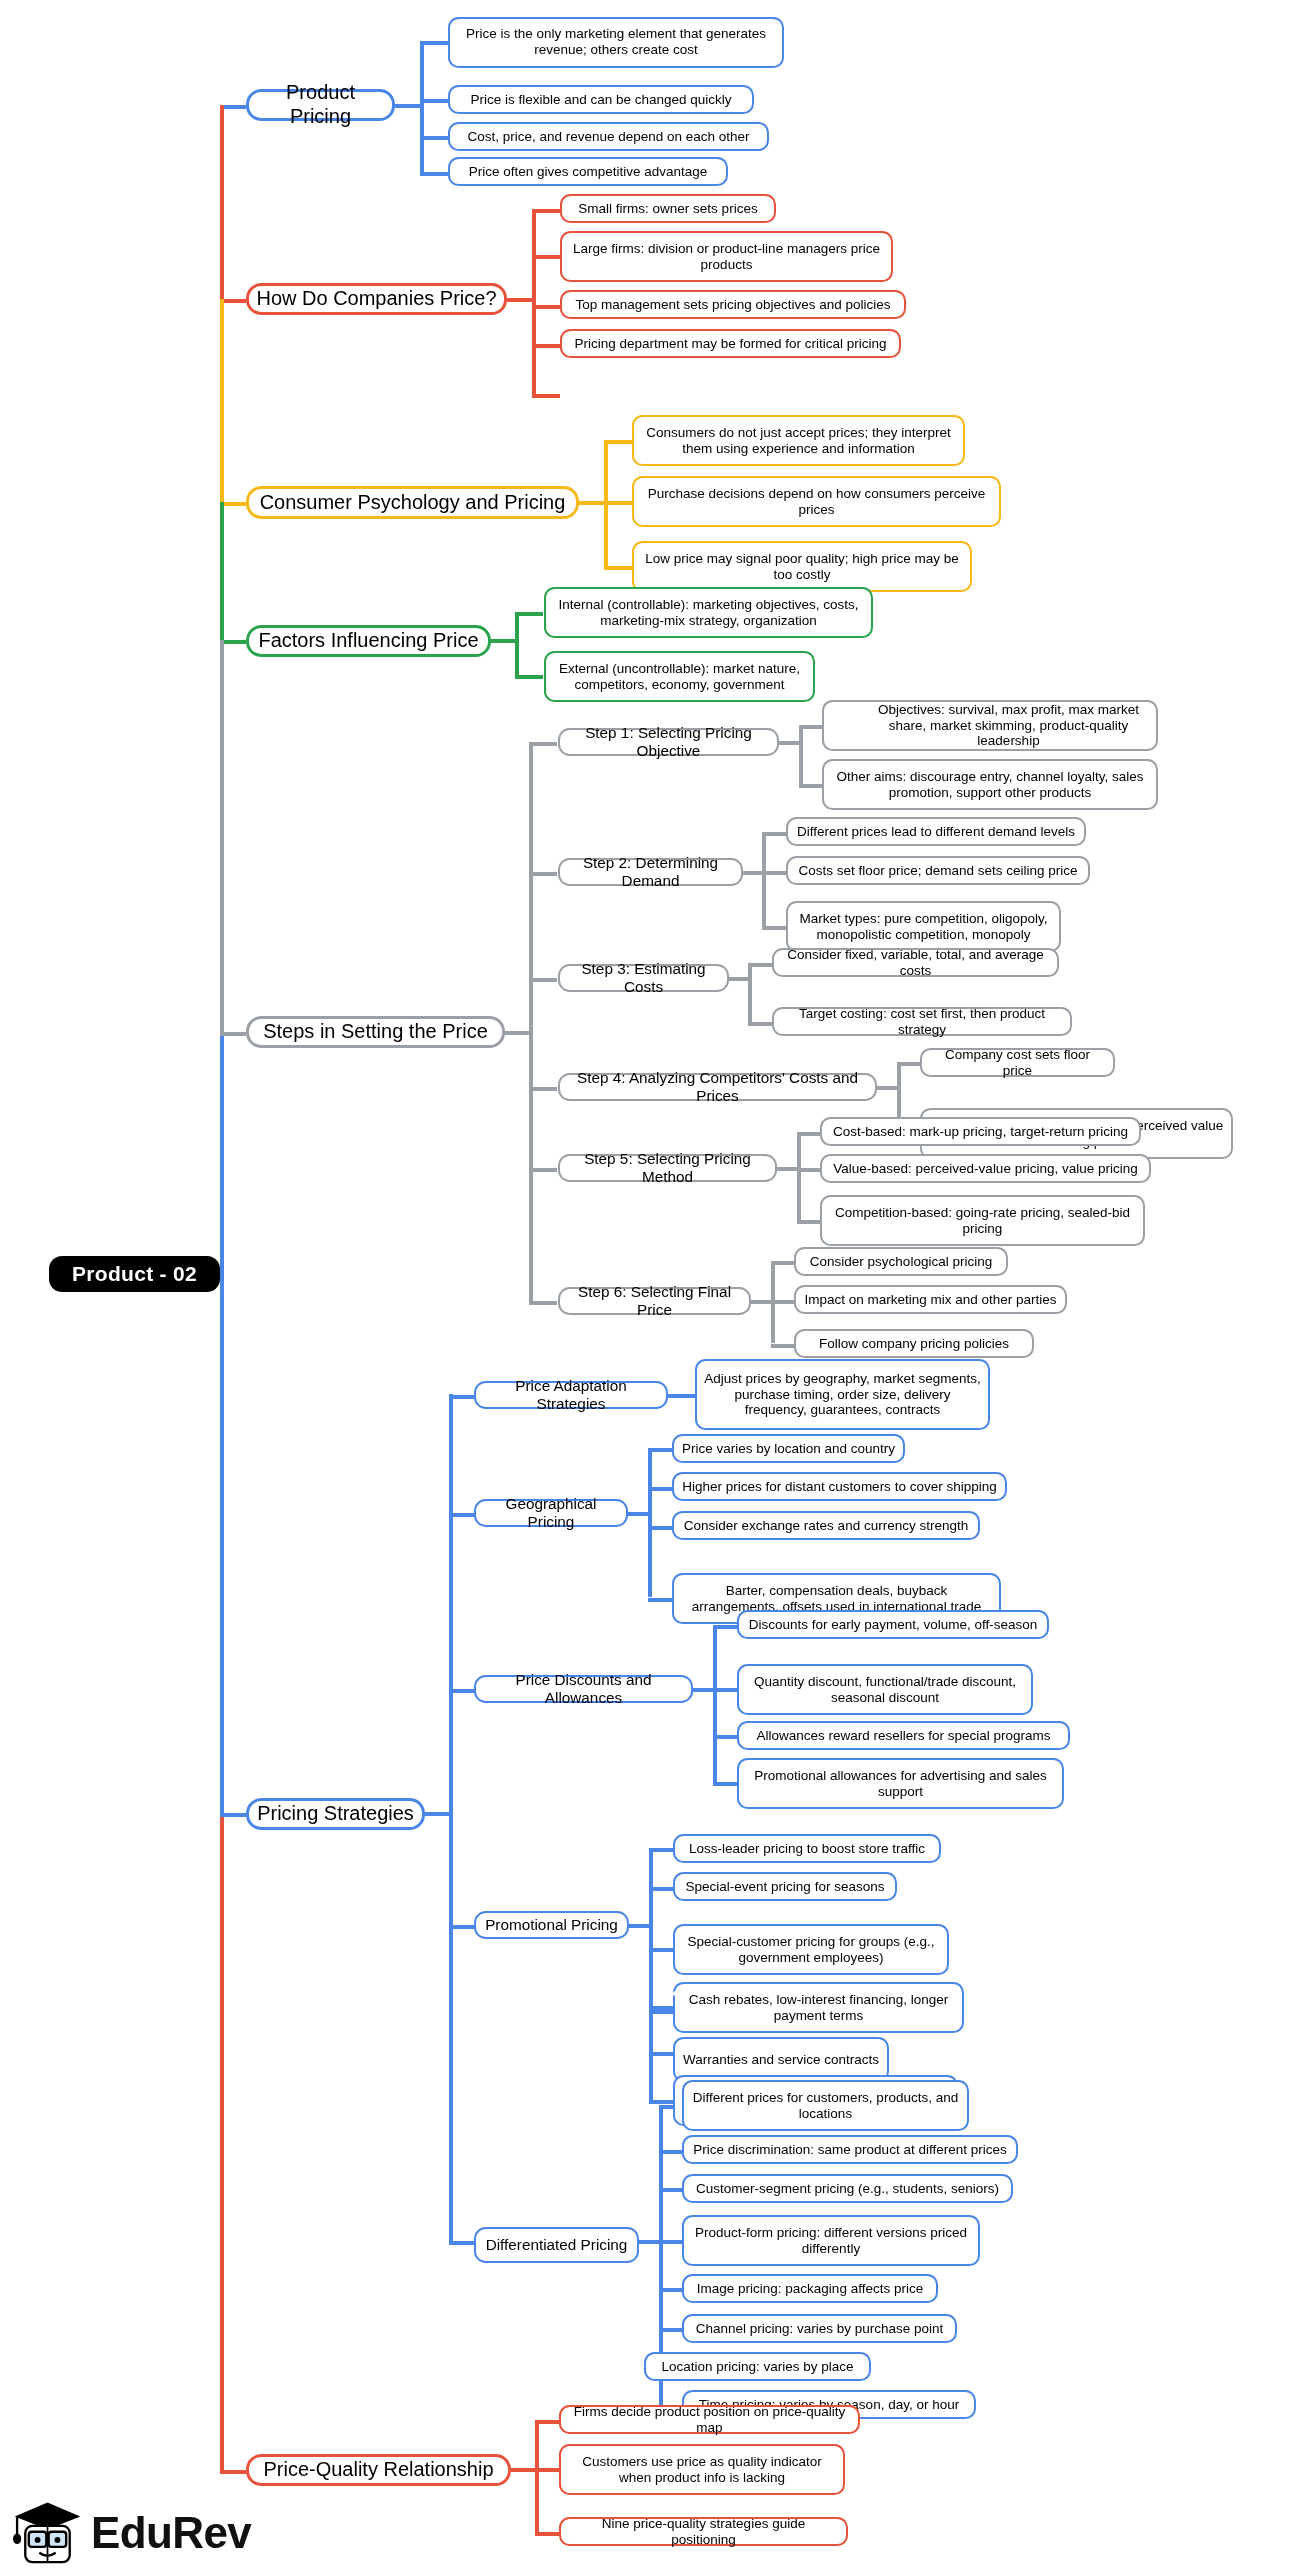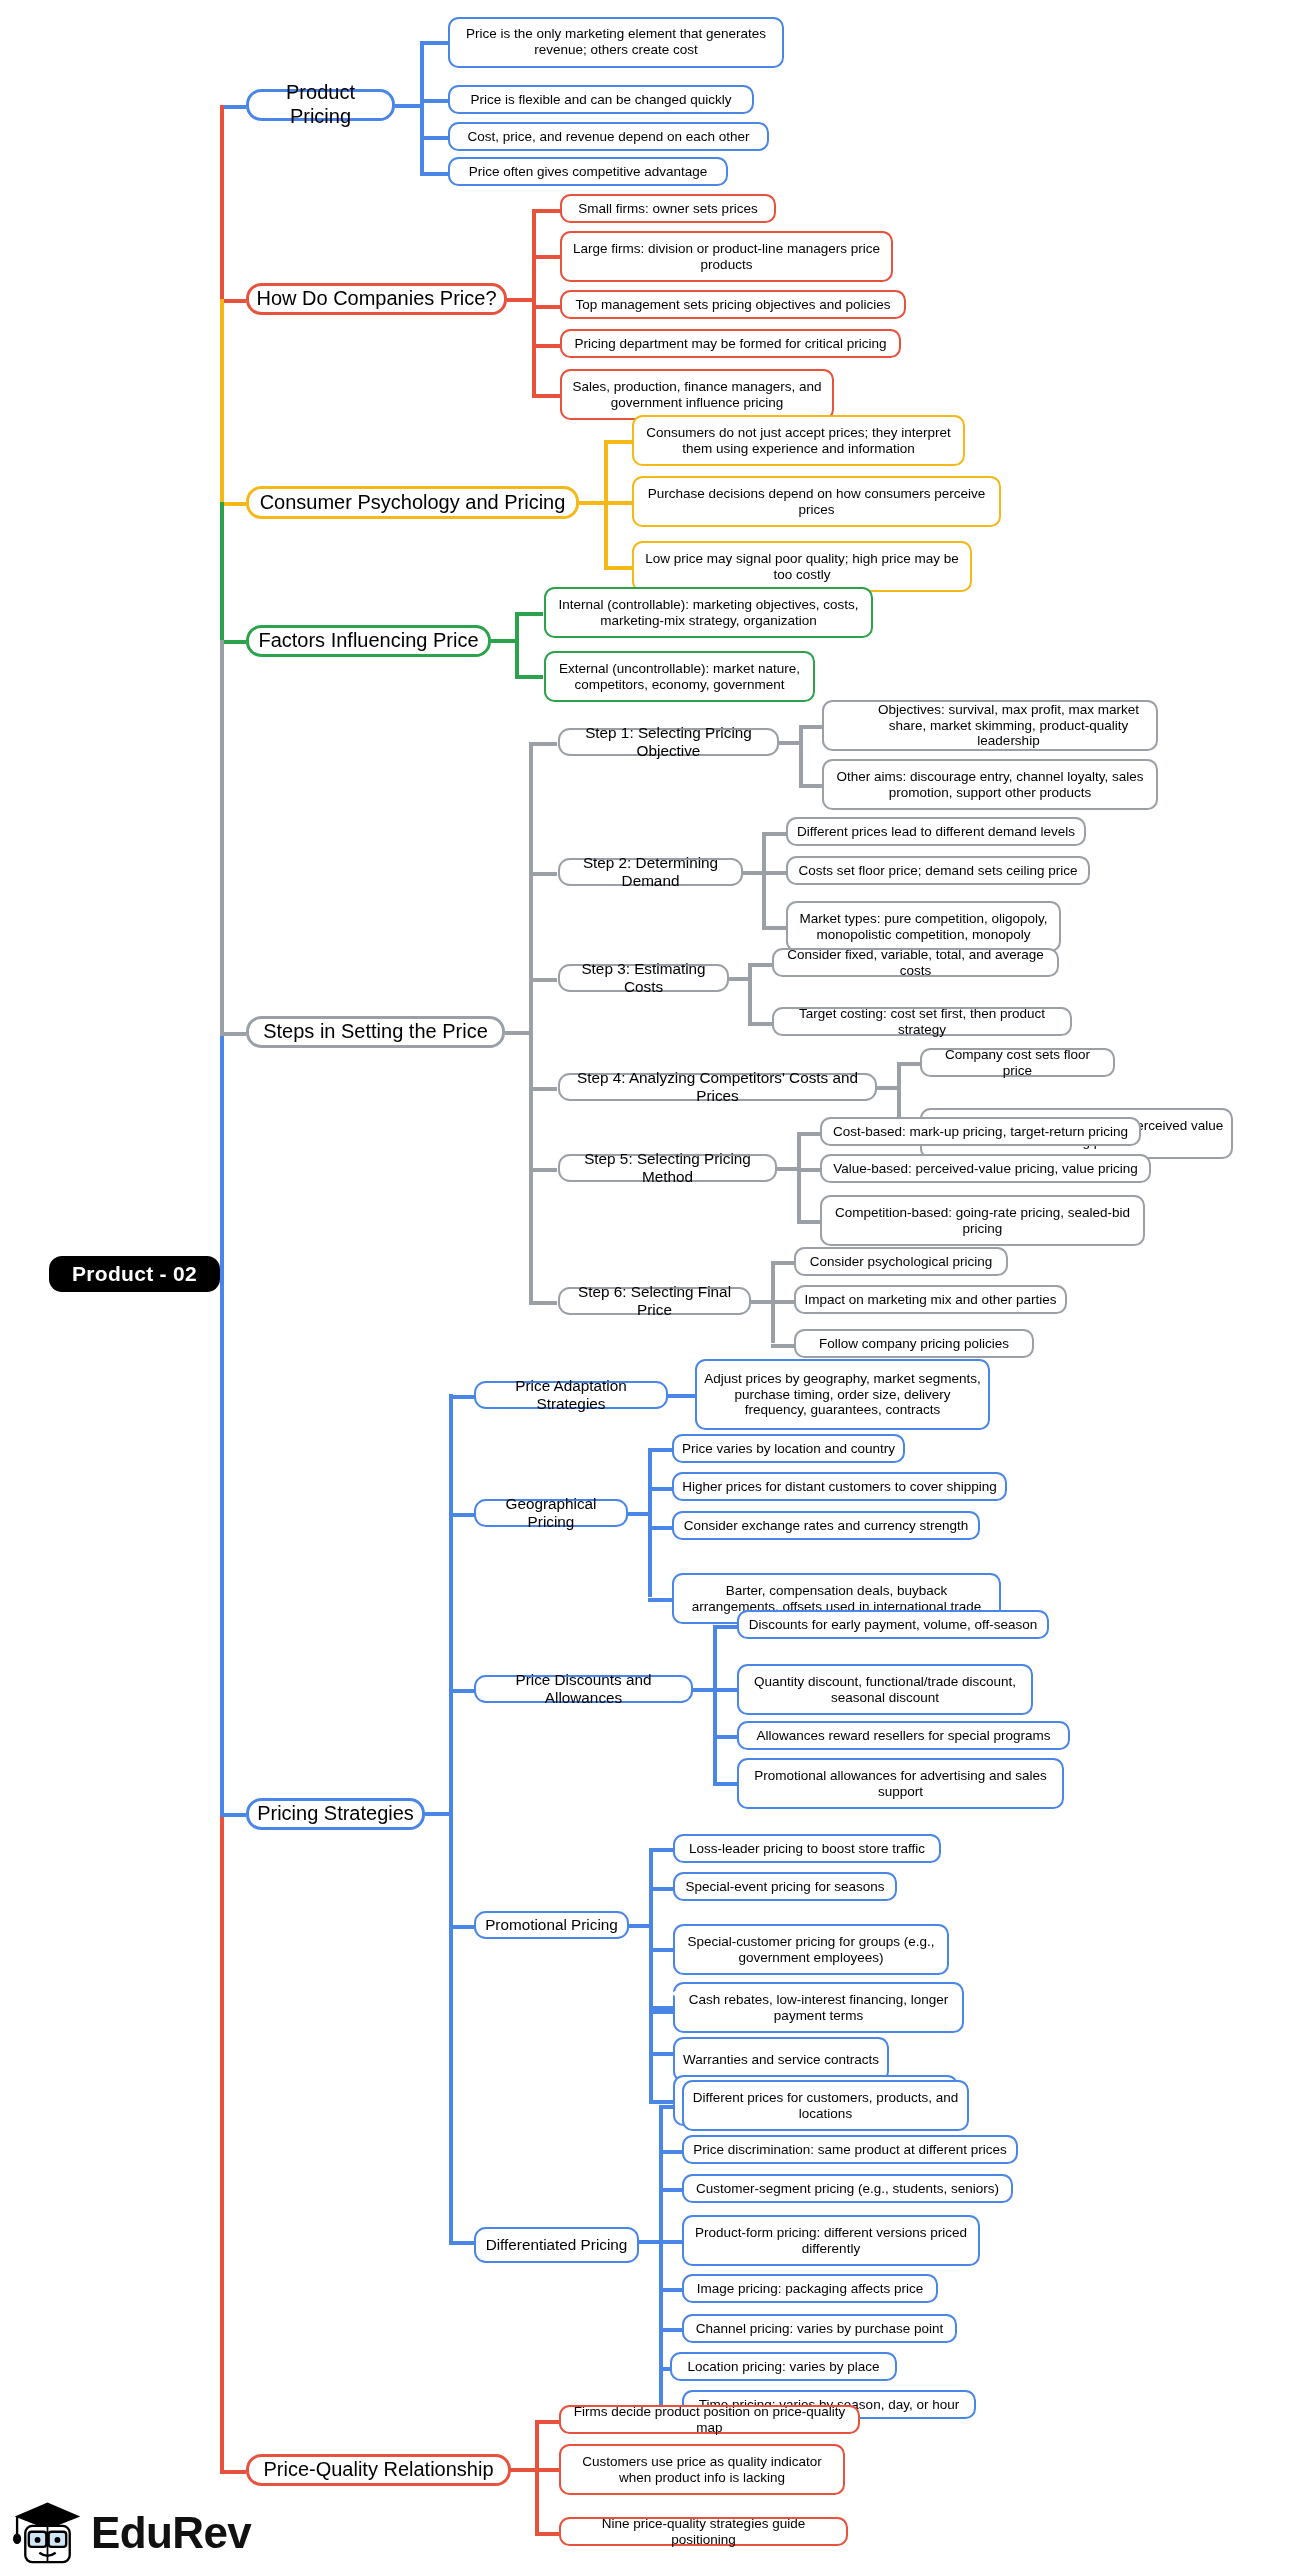--- a/index.html
+++ b/index.html
@@ -149,23 +149,20 @@
   <div class="node lvl3 c-red" style="left:560px; top:290px; width:346px; height:29px;">
     <span>Top management sets pricing objectives and policies</span>
   </div>
 
   <div class="ln h b-red" style="left:532px; top:344px; width:28px;"></div>
   <div class="node lvl3 c-red" style="left:560px; top:329px; width:341px; height:29px;">
     <span>Pricing department may be formed for critical pricing</span>
   </div>
 
   <div class="ln h b-red" style="left:532px; top:394px; width:28px;"></div>
-  <div class="node lvl3 c-red" style="left:560px; top:369px; width:274px; height:51px;">
-    <span>Sales, production, finance managers, and government influence pricing</span>
-  </div>
 
   <div class="ln v b-yellow" style="left:220px; top:299px; height:207px;"></div>
   <div class="ln h b-yellow" style="left:220px; top:502px; width:26px;"></div>
   <div class="node lvl1 c-yellow" style="left:246px; top:486px; width:333px; height:33px;justify-content:center;">
     <span>Consumer Psychology and Pricing</span>
   </div>
 
   <div class="ln h b-yellow" style="left:579px; top:501px; width:25px;"></div>
   <div class="ln v b-yellow" style="left:604px; top:440px; height:126px;"></div>
 
@@ -437,21 +434,21 @@
   </div>
   <div class="ln h b-blue" style="left:659px; top:2288px; width:23.5px;"></div>
   <div class="node lvl3 c-blue" style="left:682px; top:2274px; width:256px; height:29px;">
     <span>Image pricing: packaging affects price</span>
   </div>
   <div class="ln h b-blue" style="left:659px; top:2328px; width:23.5px;"></div>
   <div class="node lvl3 c-blue" style="left:682px; top:2314px; width:275px; height:29px;">
     <span>Channel pricing: varies by purchase point</span>
   </div>
   <div class="ln h b-blue" style="left:659px; top:2367px; width:23.5px;"></div>
-  <div class="node lvl3 c-blue" style="left:670px; top:2352px; width:227px; height:29px;">
+  <div class="node lvl3 c-blue" style="left:644px; top:2352px; width:227px; height:29px;">
     <span>Location pricing: varies by place</span>
   </div>
   <div class="ln h b-blue" style="left:659px; top:2405px; width:23.5px;"></div>
   <div class="node lvl3 c-blue" style="left:682px; top:2390px; width:294px; height:29px;">
     <span>Time pricing: varies by season, day, or hour</span>
   </div>
 
   <div class="ln h b-red" style="left:220px; top:2470px; width:26px;"></div>
   <div class="node lvl1 c-red" style="left:246px; top:2454px; width:265px; height:32px;">
     <span>Price-Quality Relationship</span>

